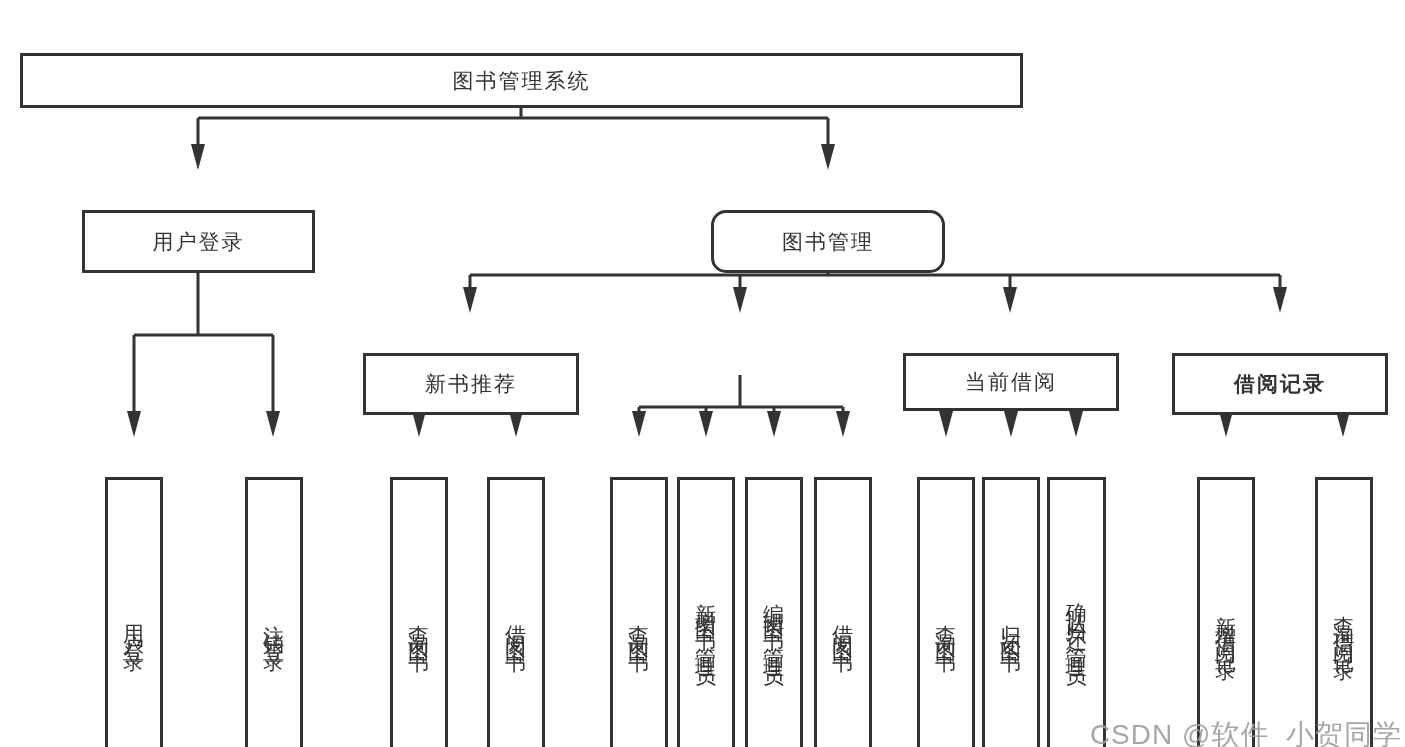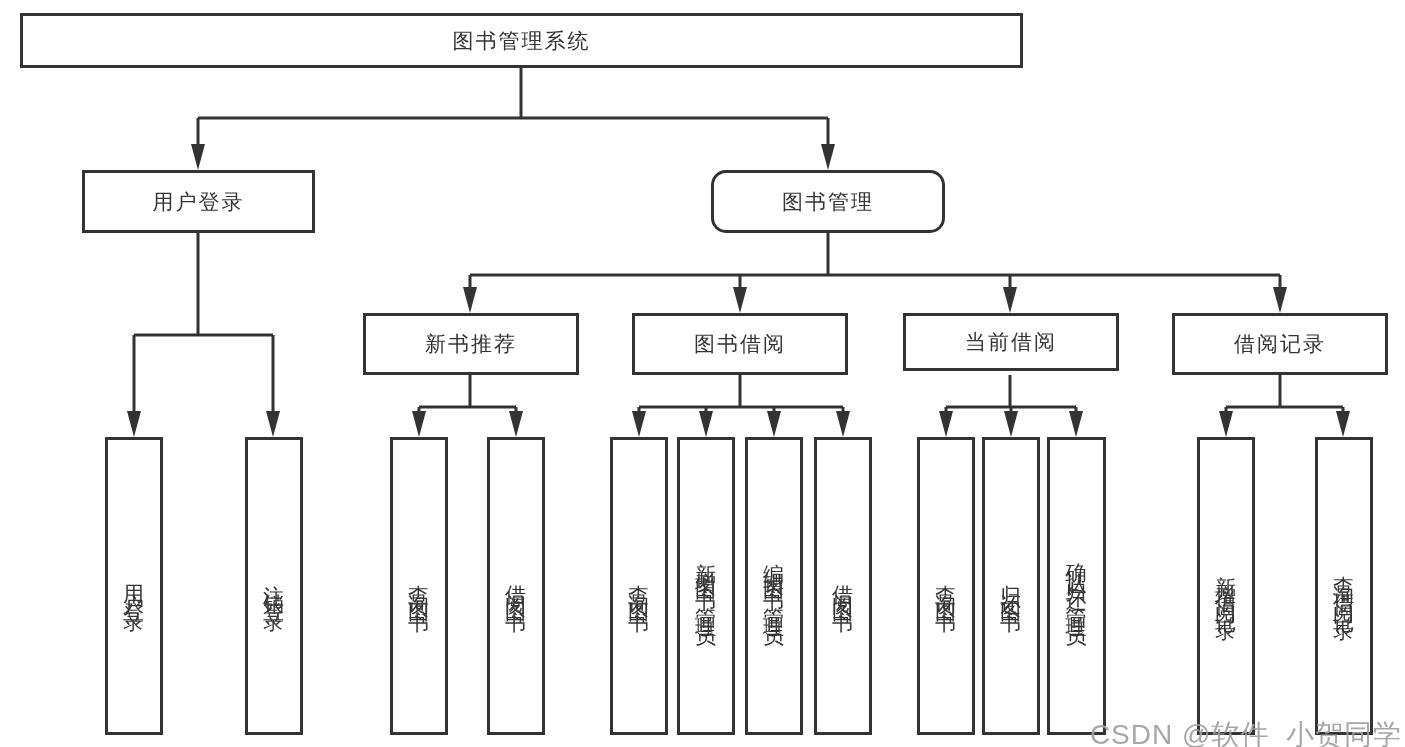--- a/index.html
+++ b/index.html
@@ -28,20 +28,21 @@
   }
   .node {
     position: absolute;
     box-sizing: border-box;
     background: #ffffff;
     border: 3px solid #333333;
     color: #333333;
     display: flex;
     align-items: center;
     justify-content: center;
+    margin-top: 40px;
   }
   .hbox {
     font-size: 21px;
     letter-spacing: 2px;
     white-space: nowrap;
   }
   .vbox .vtext {
     writing-mode: vertical-lr;
     text-orientation: mixed;
     font-size: 21px;
@@ -105,27 +106,24 @@
   <div class="node hbox" style="left:82px; top:170px; width:233px; height:63px;">
     <span>用户登录</span>
   </div>
   <div class="node hbox" style="left:711px; top:170px; width:234px; height:63px;border-radius:15px;">
     <span>图书管理</span>
   </div>
 
   <div class="node hbox" style="left:363px; top:313px; width:216px; height:62px;">
     <span>新书推荐</span>
   </div>
-  <div class="node hbox" style="left:632px; top:313px; width:216px; height:62px;">
-    <span>图书借阅</span>
-  </div>
   <div class="node hbox" style="left:903px; top:313px; width:216px; height:58px;">
     <span>当前借阅</span>
   </div>
-  <div class="node hbox" style="left:1172px; top:313px; width:216px; height:62px;">
+  <div class="node hbox" style="left:1172px; top:313px; width:216px; height:62px;font-weight:bold;">
     <span>借阅记录</span>
   </div>
 
   <div class="node vbox" style="left:105px; top:437px; width:58px; height:298px;">
     <span class="vtext">用户登录</span>
   </div>
   <div class="node vbox" style="left:245px; top:437px; width:58px; height:298px;">
     <span class="vtext">注销登录</span>
   </div>
 

